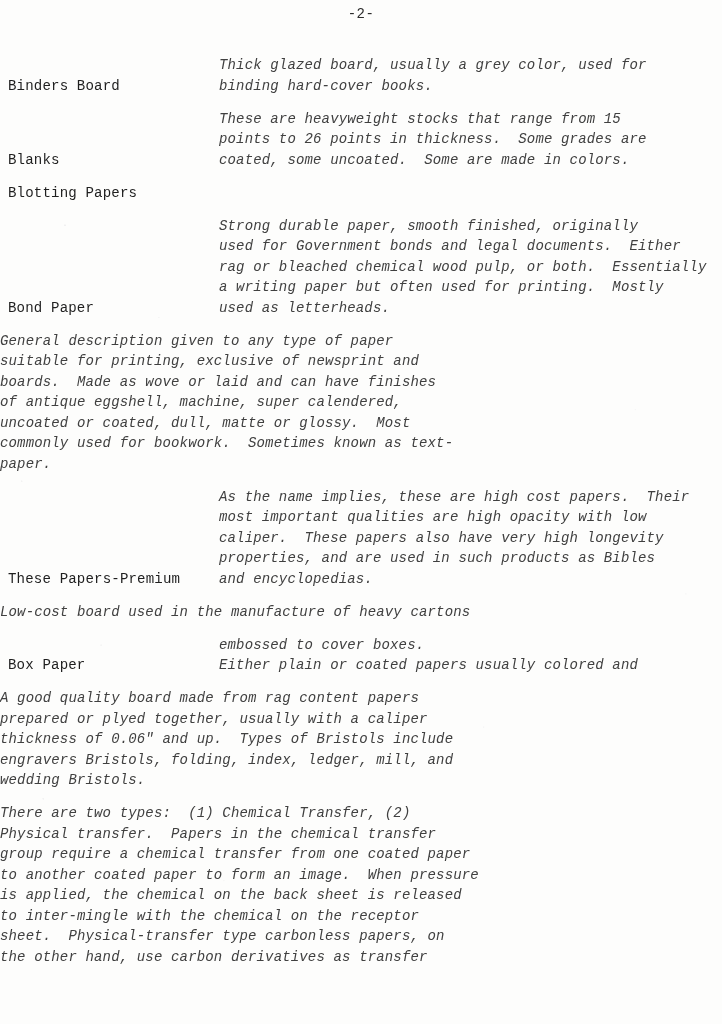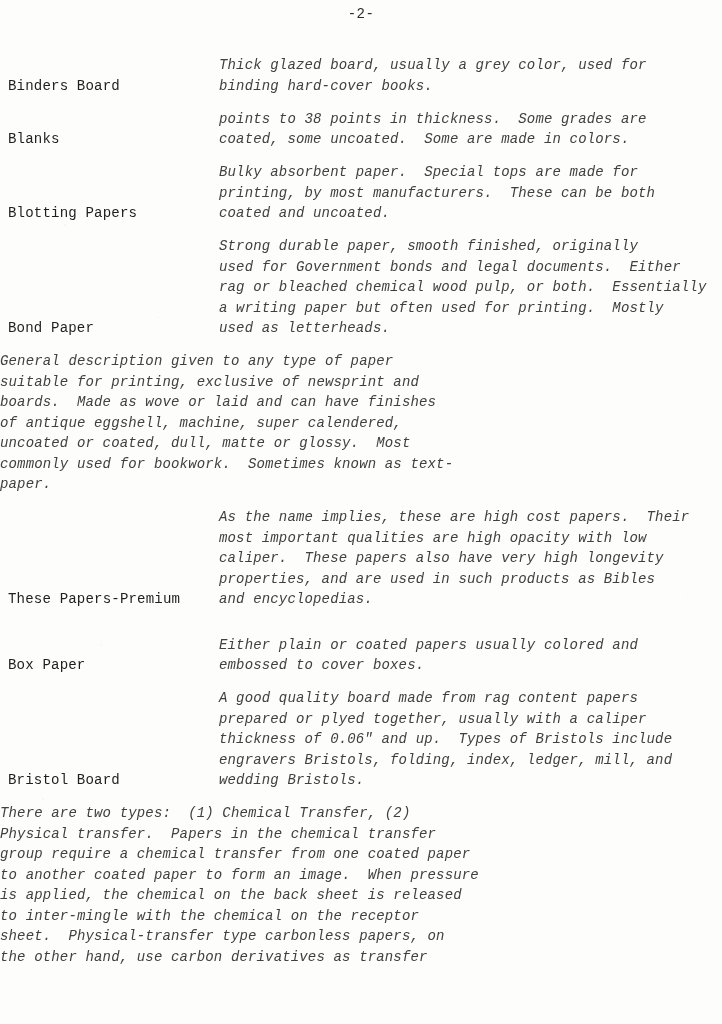--- a/index.html
+++ b/index.html
@@ -93,46 +93,44 @@
 
   <div id="page-number">-2-</div>
 
   <div id="glossary">
       <div class="entry">
         <div class="term">Binders Board</div>
         <div class="definition"><span class="defline">Thick glazed board, usually a grey color, used for</span><span class="defline">binding hard-cover books.</span></div>
       </div>
       <div class="entry">
         <div class="term">Blanks</div>
-        <div class="definition"><span class="defline">points to 38 points in thickness.  Some grades are</span><span class="defline">coated, some uncoated.  Some are made in colors.</span></div>
+        <div class="definition"><span class="defline">These are heavyweight stocks that range from 15</span><span class="defline">points to 26 points in thickness.  Some grades are</span><span class="defline">coated, some uncoated.  Some are made in colors.</span></div>
       </div>
       <div class="entry">
         <div class="term">Blotting Papers</div>
-        <div class="definition"><span class="defline">Bulky absorbent paper.  Special tops are made for</span><span class="defline">printing, by most manufacturers.  These can be both</span><span class="defline">coated and uncoated.</span></div>
       </div>
       <div class="entry">
         <div class="term">Bond Paper</div>
         <div class="definition"><span class="defline">Strong durable paper, smooth finished, originally</span><span class="defline">used for Government bonds and legal documents.  Either</span><span class="defline">rag or bleached chemical wood pulp, or both.  Essentially</span><span class="defline">a writing paper but often used for printing.  Mostly</span><span class="defline">used as letterheads.</span></div>
       </div>
       <div class="entry">
         <div class="definition"><span class="defline">General description given to any type of paper</span><span class="defline">suitable for printing, exclusive of newsprint and</span><span class="defline">boards.  Made as wove or laid and can have finishes</span><span class="defline">of antique eggshell, machine, super calendered,</span><span class="defline">uncoated or coated, dull, matte or glossy.  Most</span><span class="defline">commonly used for bookwork.  Sometimes known as text-</span><span class="defline">paper.</span></div>
       </div>
       <div class="entry">
         <div class="term">These Papers-Premium</div>
         <div class="definition"><span class="defline">As the name implies, these are high cost papers.  Their</span><span class="defline">most important qualities are high opacity with low</span><span class="defline">caliper.  These papers also have very high longevity</span><span class="defline">properties, and are used in such products as Bibles</span><span class="defline">and encyclopedias.</span></div>
       </div>
       <div class="entry">
-        <div class="definition"></div>
+        <div class="definition"><span class="defline">Low-cost board used in the manufacture of heavy cartons</span></div>
       </div>
       <div class="entry">
         <div class="term">Box Paper</div>
-        <div class="definition"><span class="defline">Either plain or coated papers usually colored and</span><span class="defline">embossed to cover boxes.</span></div>
+        <div class="definition"><span class="defline">embossed to cover boxes.</span><span class="defline">Either plain or coated papers usually colored and</span></div>
       </div>
       <div class="entry">
-        <div class="term">Bristol Board</div>
         <div class="definition"><span class="defline">A good quality board made from rag content papers</span><span class="defline">prepared or plyed together, usually with a caliper</span><span class="defline">thickness of 0.06" and up.  Types of Bristols include</span><span class="defline">engravers Bristols, folding, index, ledger, mill, and</span><span class="defline">wedding Bristols.</span></div>
       </div>
       <div class="entry">
         <div class="definition"><span class="defline">There are two types:  (1) Chemical Transfer, (2)</span><span class="defline">Physical transfer.  Papers in the chemical transfer</span><span class="defline">group require a chemical transfer from one coated paper</span><span class="defline">to another coated paper to form an image.  When pressure</span><span class="defline">is applied, the chemical on the back sheet is released</span><span class="defline">to inter-mingle with the chemical on the receptor</span><span class="defline">sheet.  Physical-transfer type carbonless papers, on</span><span class="defline">the other hand, use carbon derivatives as transfer</span></div>
       </div>
     </div>
 
 </div>
 
 </body></html>

